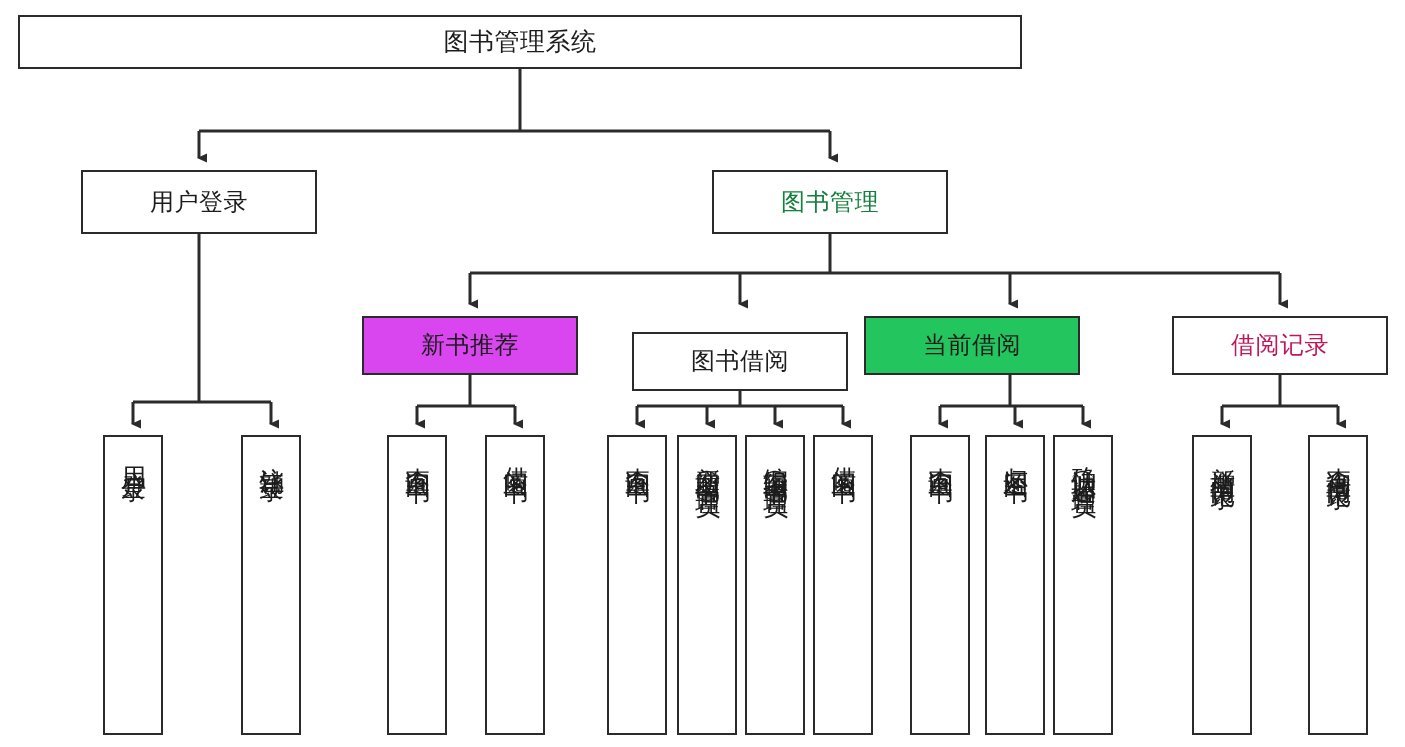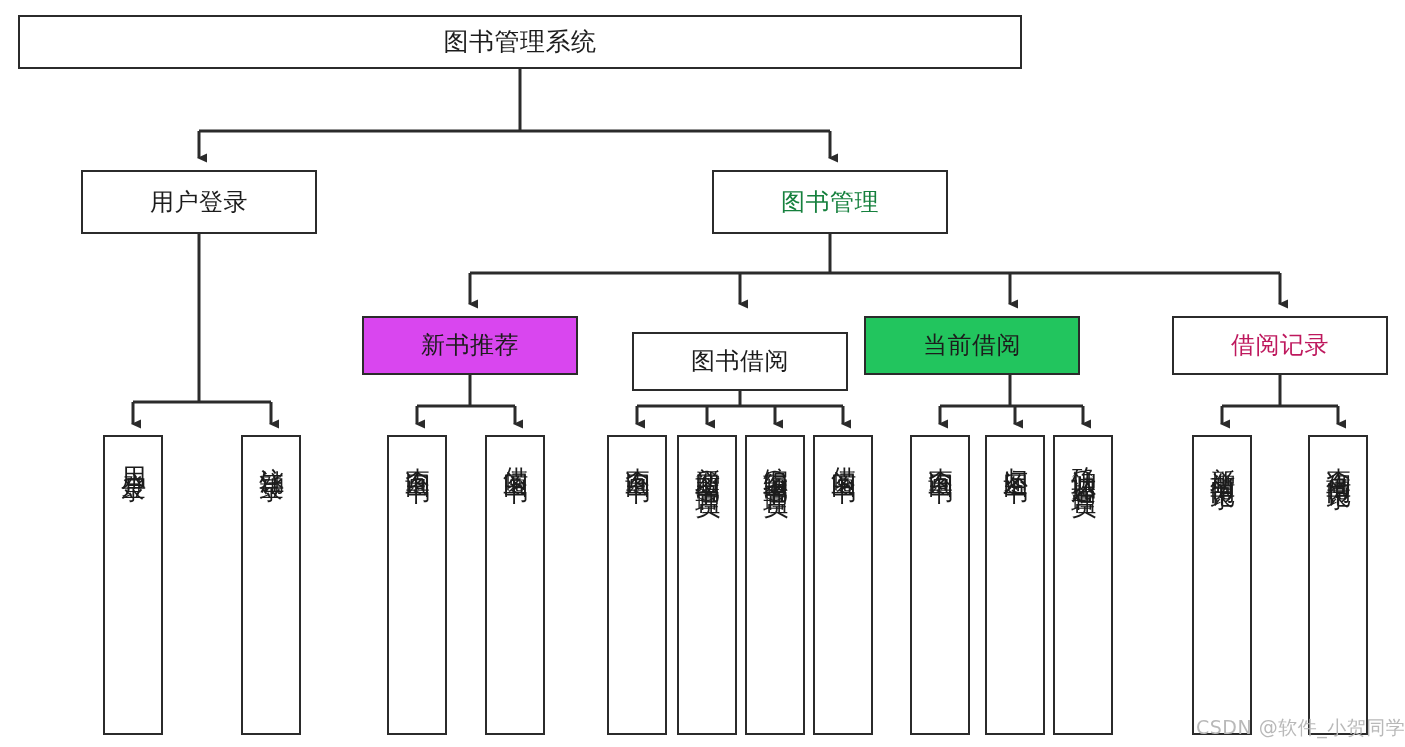--- a/index.html
+++ b/index.html
@@ -185,15 +185,14 @@
   <div class="node vert" style="left: 1053px; top: 435px; width: 60px; height: 300px; border-color: rgb(43, 43, 43); background: rgb(255, 255, 255); color: rgb(28, 28, 28);">
     <span class="label">确认归还（管理员）</span>
   </div>
   <div class="node vert" style="left: 1192px; top: 435px; width: 60px; height: 300px; border-color: rgb(43, 43, 43); background: rgb(255, 255, 255); color: rgb(28, 28, 28);">
     <span class="label">新增借阅记录</span>
   </div>
   <div class="node vert" style="left: 1308px; top: 435px; width: 60px; height: 300px; border-color: rgb(43, 43, 43); background: rgb(255, 255, 255); color: rgb(28, 28, 28);">
     <span class="label">查询借阅记录</span>
   </div>
 
-  <div class="watermark" style="left: 1196px; top: 715px; color: rgb(185, 185, 185);">CSDN @软件_小贺同学</div>
 
 </div>
 
 </body></html>

